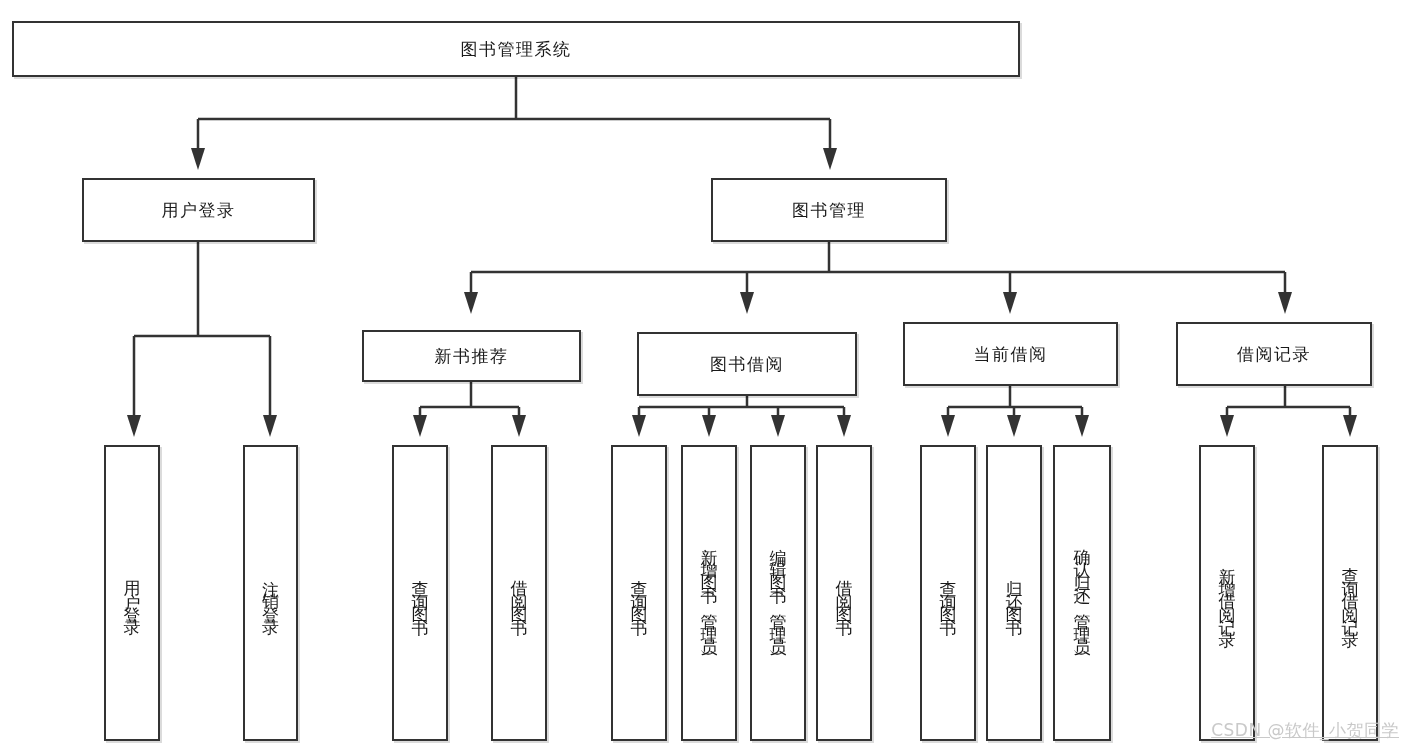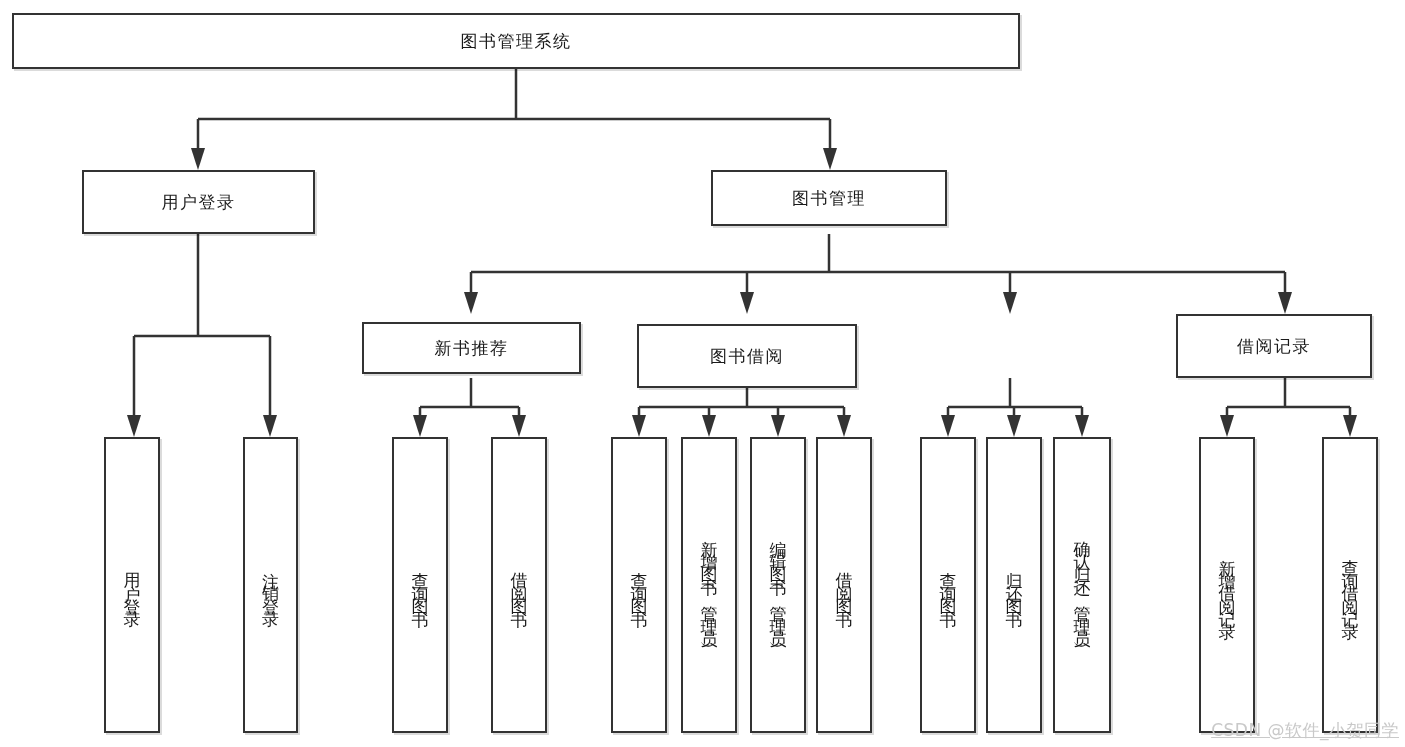--- a/index.html
+++ b/index.html
@@ -30,20 +30,21 @@
   .node{
     position:absolute;
     box-sizing:border-box;
     background:var(--box-fill);
     border:2.5px solid var(--box-border);
     display:flex;align-items:center;justify-content:center;
     color:var(--text);
     font-size:17px;
     z-index:2;
     box-shadow:2px 2px 0 rgba(0,0,0,0.14);
+    margin-top:8px;
   }
   .node.h span{
     letter-spacing:1.5px;
     white-space:nowrap;
   }
   .node.v span{
     writing-mode:vertical-rl;
     text-orientation:mixed;
     letter-spacing:13px;
     line-height:1;
@@ -104,29 +105,32 @@
     </g>
   </svg>
 
   <div class="node h" style="left:12px;top:13px;width:1008px;height:56px">
     <span>图书管理系统</span>
   </div>
 
   <div class="node h" style="left:82px;top:170px;width:233px;height:64px">
     <span>用户登录</span>
   </div>
-  <div class="node h" style="left:711px;top:170px;width:236px;height:56px">
+  <div class="node h" style="left:711px;top:170px;width:236px;height:64px">
     <span>图书管理</span>
   </div>
 
   <div class="node h" style="left:362px;top:322px;width:219px;height:52px">
     <span>新书推荐</span>
   </div>
   <div class="node h" style="left:637px;top:324px;width:220px;height:64px">
     <span>图书借阅</span>
+  </div>
+  <div class="node h" style="left:903px;top:314px;width:215px;height:64px">
+    <span>当前借阅</span>
   </div>
   <div class="node h" style="left:1176px;top:314px;width:196px;height:64px">
     <span>借阅记录</span>
   </div>
 
   <div class="node v" style="left:104px;top:437px;width:56px;height:296px">
     <span>用户登录</span>
   </div>
   <div class="node v" style="left:243px;top:437px;width:55px;height:296px">
     <span>注销登录</span>

